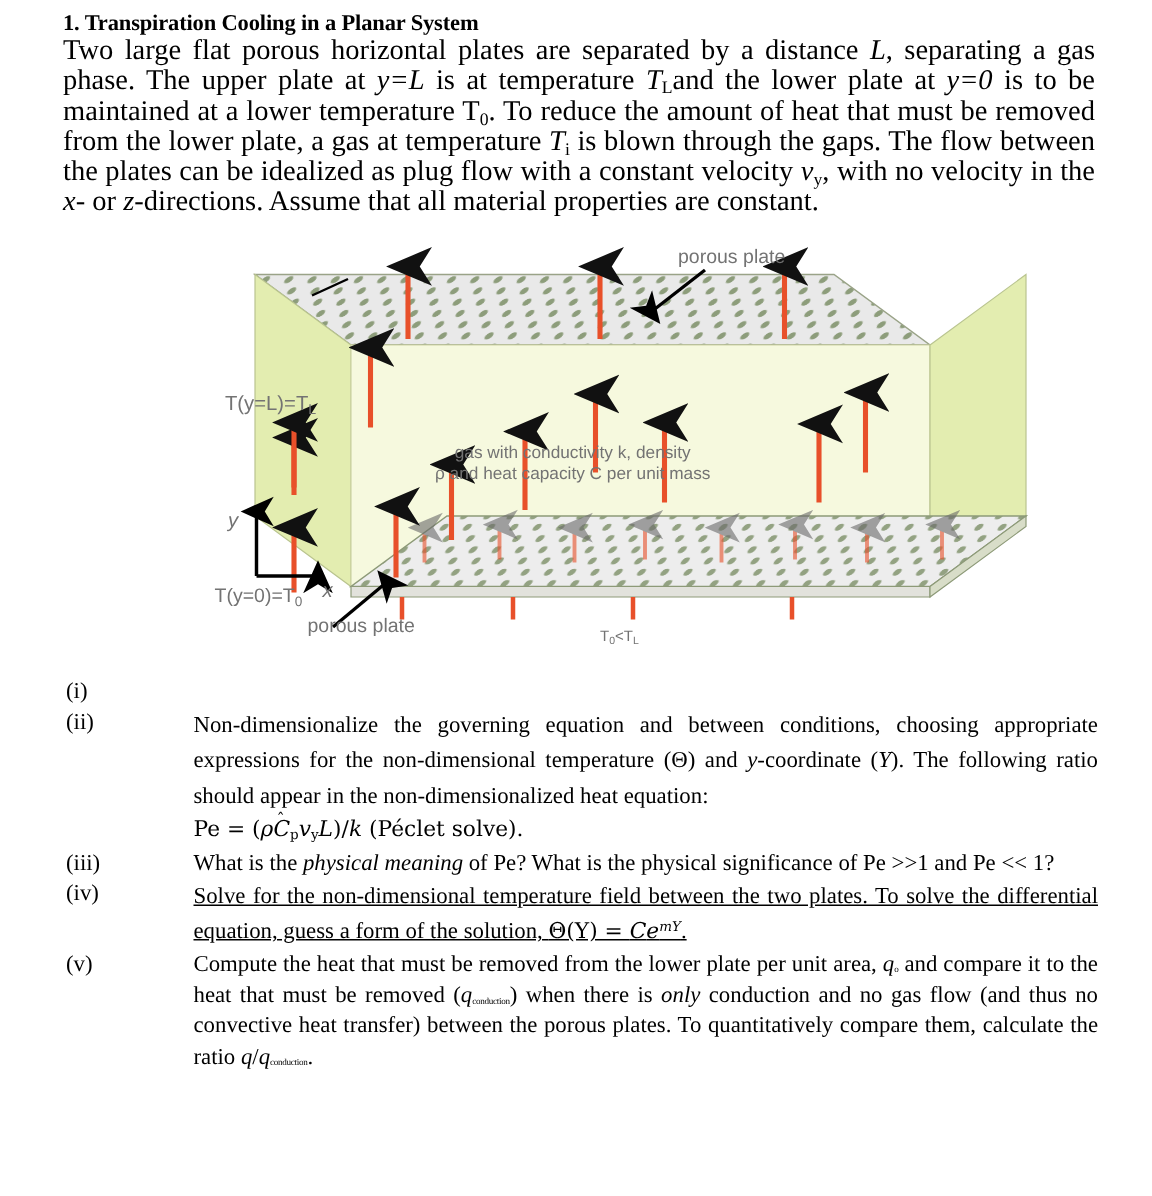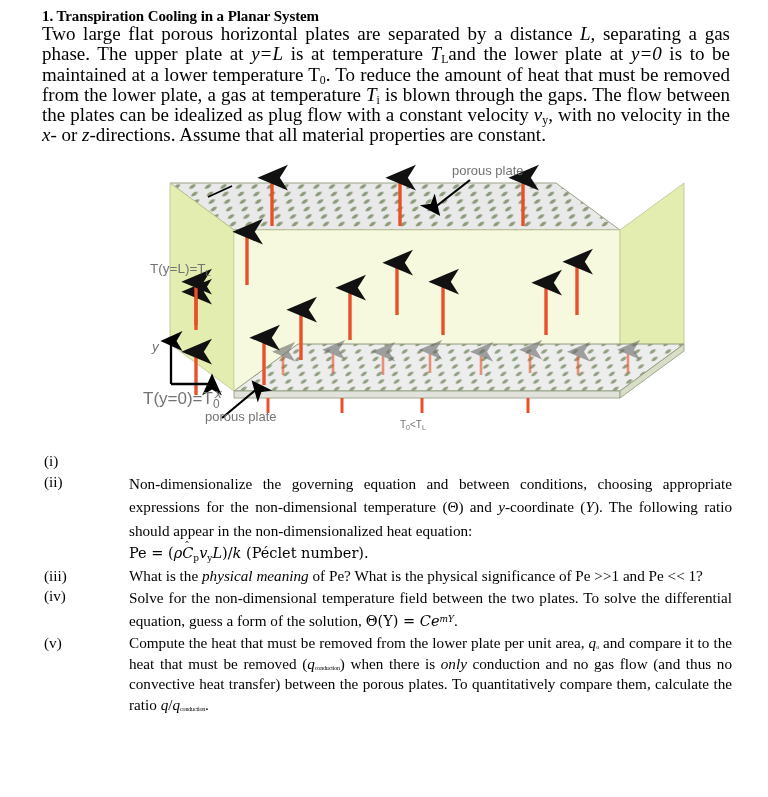--- a/index.html
+++ b/index.html
@@ -80,21 +80,21 @@
     padding-left: 2px;
     box-sizing: border-box;
   }
   .qbody {
     flex: 1 1 auto;
     text-align: justify;
     text-justify: inter-word;
     line-height: 20.5px;
   }
   .q-ii .qbody { line-height: 23.5px; }
-  .q-iv .qbody { line-height: 23px; }
+  .q-iv .qbody { line-height: 23px; text-decoration: underline; }
   .mathline {
     font-family: "DejaVu Serif", "Liberation Serif", serif;
     font-size: 14.5px;
   }
 
   
   .figure {
     position: absolute;
     left: 0px;
     top: 160px;
@@ -103,21 +103,21 @@
   }
   .fig-svg { display: block; }
 
   .fig-label {
     position: absolute;
     font-family: "Liberation Sans", "DejaVu Sans", sans-serif;
     color: #737373;
     white-space: nowrap;
   }
   .lbl-TL   { left: 150px; top: 56px;  font-size: 13.5px; margin-top: 45px; }
-  .lbl-T0   { left: 143px; top: 229px; font-size: 17px; }
+  .lbl-T0   { left: 143px; top: 229px; font-size: 13px; }
   .lbl-pp-top { left: 452px; top: 3px;   font-size: 13px; }
   .lbl-pp-bot { left: 205px; top: 249px; font-size: 13px; }
   .lbl-gas  { left: 290px; top: 135px; font-size: 11.5px; line-height: 14px; text-align:center; }
   .lbl-flow { left: 345px; top: 237px; font-size: 14px; }
   .lbl-t0tl { left: 400px; top: 259px; font-size: 10px; }
   .lbl-x    { left: 215px; top: 226px; font-size: 13.5px; font-style: italic; }
   .lbl-y    { left: 152px; top: 179px; font-size: 13.5px; font-style: italic; }
   .fig-label sub { font-size: 0.70em; vertical-align: -0.30em; }
 </style>
 </head>
@@ -237,38 +237,42 @@
     </svg>
 
     <div class="fig-label lbl-TL"><span>T(y=L)=T</span><sub>L</sub></div>
 
     <div class="fig-label lbl-T0"><span>T(y=0)=T</span><sub>0</sub></div>
 
     <div class="fig-label lbl-pp-top">porous plate</div>
 
     <div class="fig-label lbl-pp-bot">porous plate</div>
 
+    <div class="fig-label lbl-gas">
+      <div>gas with conductivity k, density</div>
+      <div>ρ and heat capacity C per unit mass</div>
+    </div>
 
 
     <div class="fig-label lbl-t0tl"><span>T</span><sub>0</sub><span>&lt;T</span><sub>L</sub></div>
 
     <div class="fig-label lbl-x">x</div>
     <div class="fig-label lbl-y">y</div>
   </div>
 
   <div class="qlist">
 
     <div class="qrow q-i">
       <div class="qnum">(i)</div>
     </div>
 
     <div class="qrow q-ii">
       <div class="qnum">(ii)</div>
       <div class="qbody"><span>Non-dimensionalize the governing equation and between conditions, choosing appropriate expressions for the non-dimensional temperature (Θ) and </span><i>y</i><span>-coordinate (</span><i>Y</i><span>). The following ratio should appear in the non-dimensionalized heat equation:</span>
-        <div class="mathline"><span>Pe = (</span><i>ρ</i><span style="position:relative;display:inline-block;"><i>C</i><span style="position:absolute;left:2px;top:-7px;font-size:11px;">ˆ</span></span><sub>p</sub><i>v</i><sub>y</sub><i>L</i><span>)/</span><i>k</i><span> (Péclet number).</span></div>
+        <div class="mathline"><span>Pe = (</span><i>ρ</i><span style="position:relative;display:inline-block;"><i>C</i><span style="position:absolute;left:2px;top:-7px;font-size:11px;">ˆ</span></span><sub>p</sub><i>v</i><sub>y</sub><i>L</i><span>)/</span><i>k</i><span> (Péclet solve).</span></div>
       </div>
     </div>
 
     <div class="qrow q-iii">
       <div class="qnum">(iii)</div>
       <div class="qbody"><span>What is the </span><i>physical meaning</i><span> of Pe?  What is the physical significance of Pe &gt;&gt;1 and Pe &lt;&lt; 1?</span></div>
     </div>
 
     <div class="qrow q-iv">
       <div class="qnum">(iv)</div>

